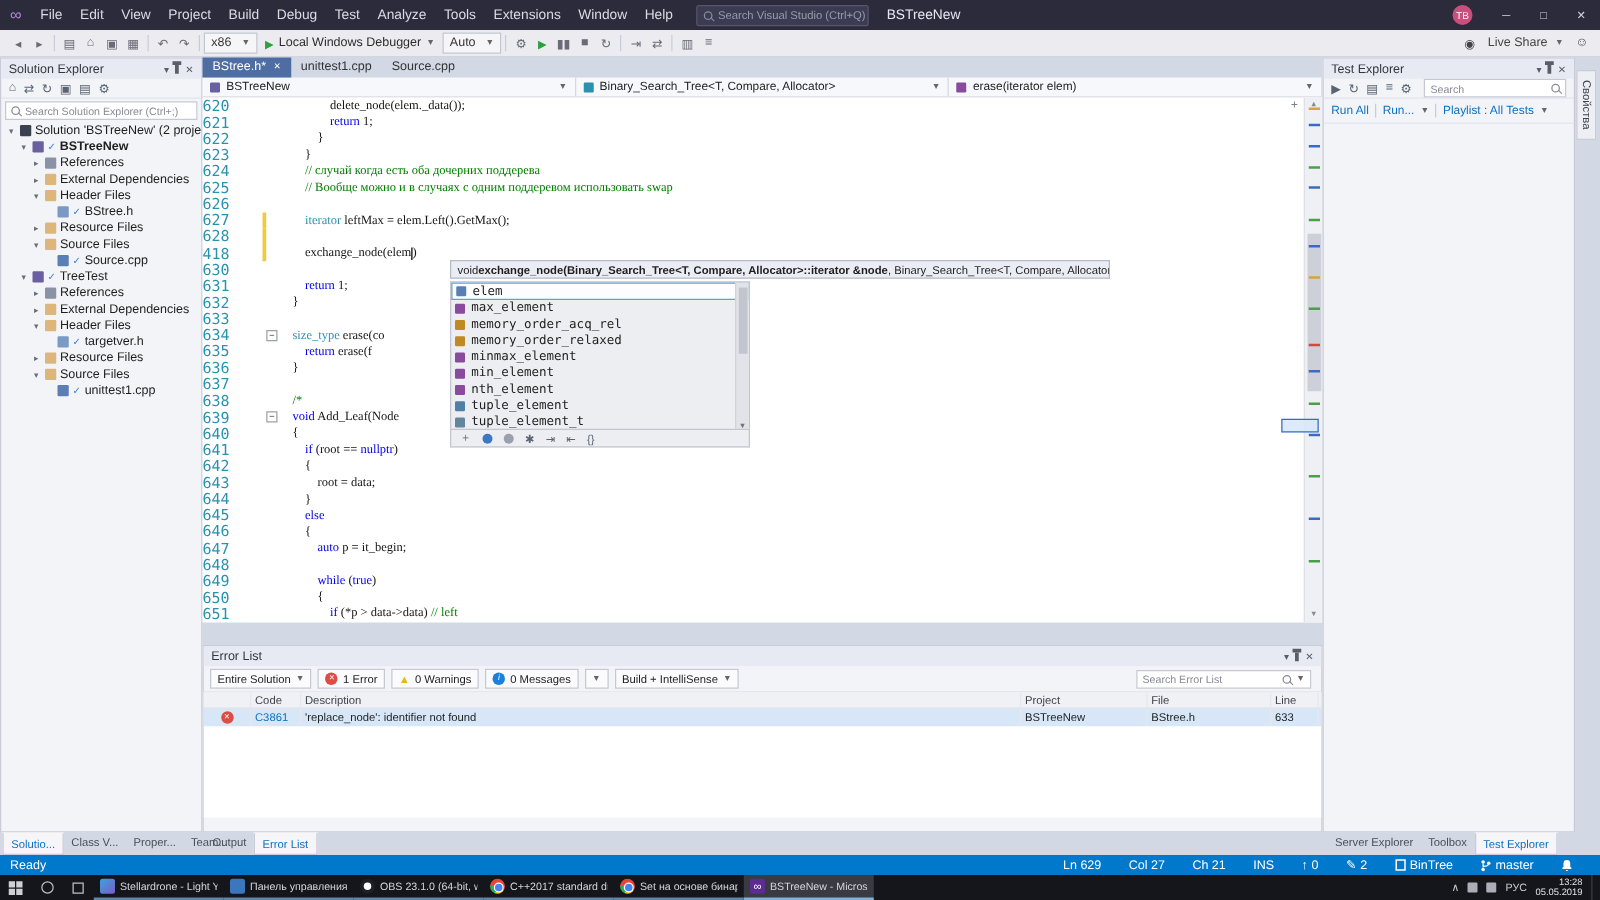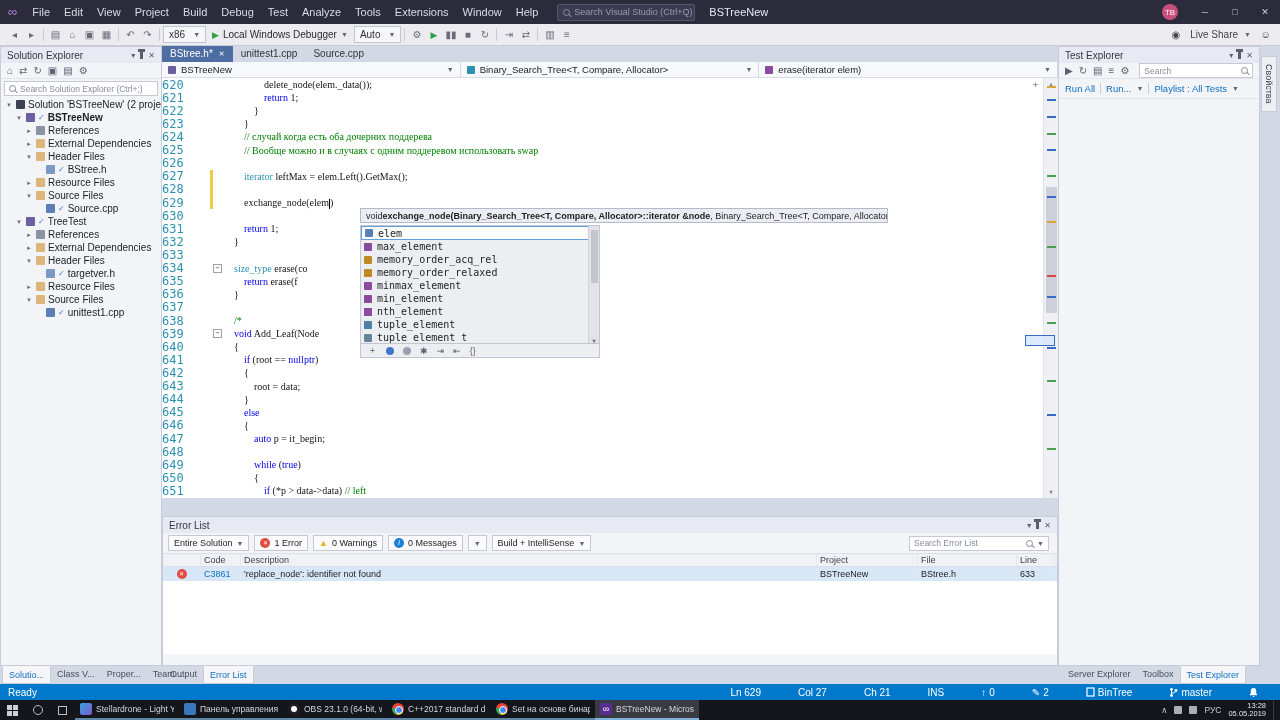--- a/index.html
+++ b/index.html
@@ -116,21 +116,21 @@
 .vtab{position:absolute;left:1px;top:10px;writing-mode:vertical-rl;font-size:9px;color:#3E424C;background:#EDEFF5;border:1px solid #C9CCD8;padding:7px 2px}
 
 .docktabs{position:absolute;left:0;top:666px;width:1280px;height:18px;font-size:9px;color:#4A4E57}
 .dtgroup{position:absolute;top:0;display:flex;height:18px}
 #dtleft{left:2px}#dtmid{left:164px}#dtright{left:1062px}
 .dtab{padding:0 6px;line-height:17px;white-space:nowrap}
 .dtab.sel{background:#F6F6F8;color:#0E70C0;border:1px solid #C9CCD8;border-top:1px solid #F6F6F8}
 
 .statusbar{position:absolute;left:0;top:684px;width:1280px;height:16px;background:#0079CC;color:#fff;display:flex;align-items:center;font-size:10px}
 .sb-left{margin-left:8px}
-.sb-right{margin-left:auto;display:flex;align-items:center;gap:15px}
+.sb-right{margin-left:auto;display:flex;align-items:center;gap:0}
 .sb-item{margin-right:22px;white-space:nowrap;display:flex;align-items:center;gap:3px}
 .sb-item svg{display:block}
 
 .taskbar{position:absolute;left:0;top:700px;width:1280px;height:20px;background:#15151C;display:flex;align-items:center;color:#C9C9CF}
 .tbsys{width:25px;height:20px;display:flex;align-items:center;justify-content:center;flex:none}
 .win-logo{display:grid;grid-template-columns:5px 5px;grid-template-rows:5px 5px;gap:1px}
 .win-logo span{background:#CFCFD6}
 .tb-circle{width:10px;height:10px;border:1px solid #BFBFC8;border-radius:50%}
 .tb-square{width:9px;height:9px;border:1px solid #BFBFC8}
 .tb-app{width:104px;height:20px;display:flex;align-items:center;gap:4px;padding:0 5px;border-bottom:2px solid #5F87A8;overflow:hidden;flex:none}
@@ -419,21 +419,21 @@
             <pre class="ct"><span class="s-pl">        </span><span class="s-ty">iterator</span><span class="s-pl"> leftMax = elem.Left().GetMax();</span></pre>
           </div>
           <div class="cl">
             <span class="ln">628</span>
             <span class="margin2">
               <span class="chgbar"></span>
             </span>
             <pre class="ct"></pre>
           </div>
           <div class="cl">
-            <span class="ln">629</span>
+            <span class="ln">418</span>
             <span class="margin2">
               <span class="chgbar"></span>
             </span>
             <pre class="ct"><span class="s-pl">        exchange_node(elem</span><span class="caret"></span><span class="s-pl">)</span></pre>
           </div>
           <div class="cl">
             <span class="ln">630</span>
             <span class="margin2"></span>
             <pre class="ct"></pre>
           </div>

